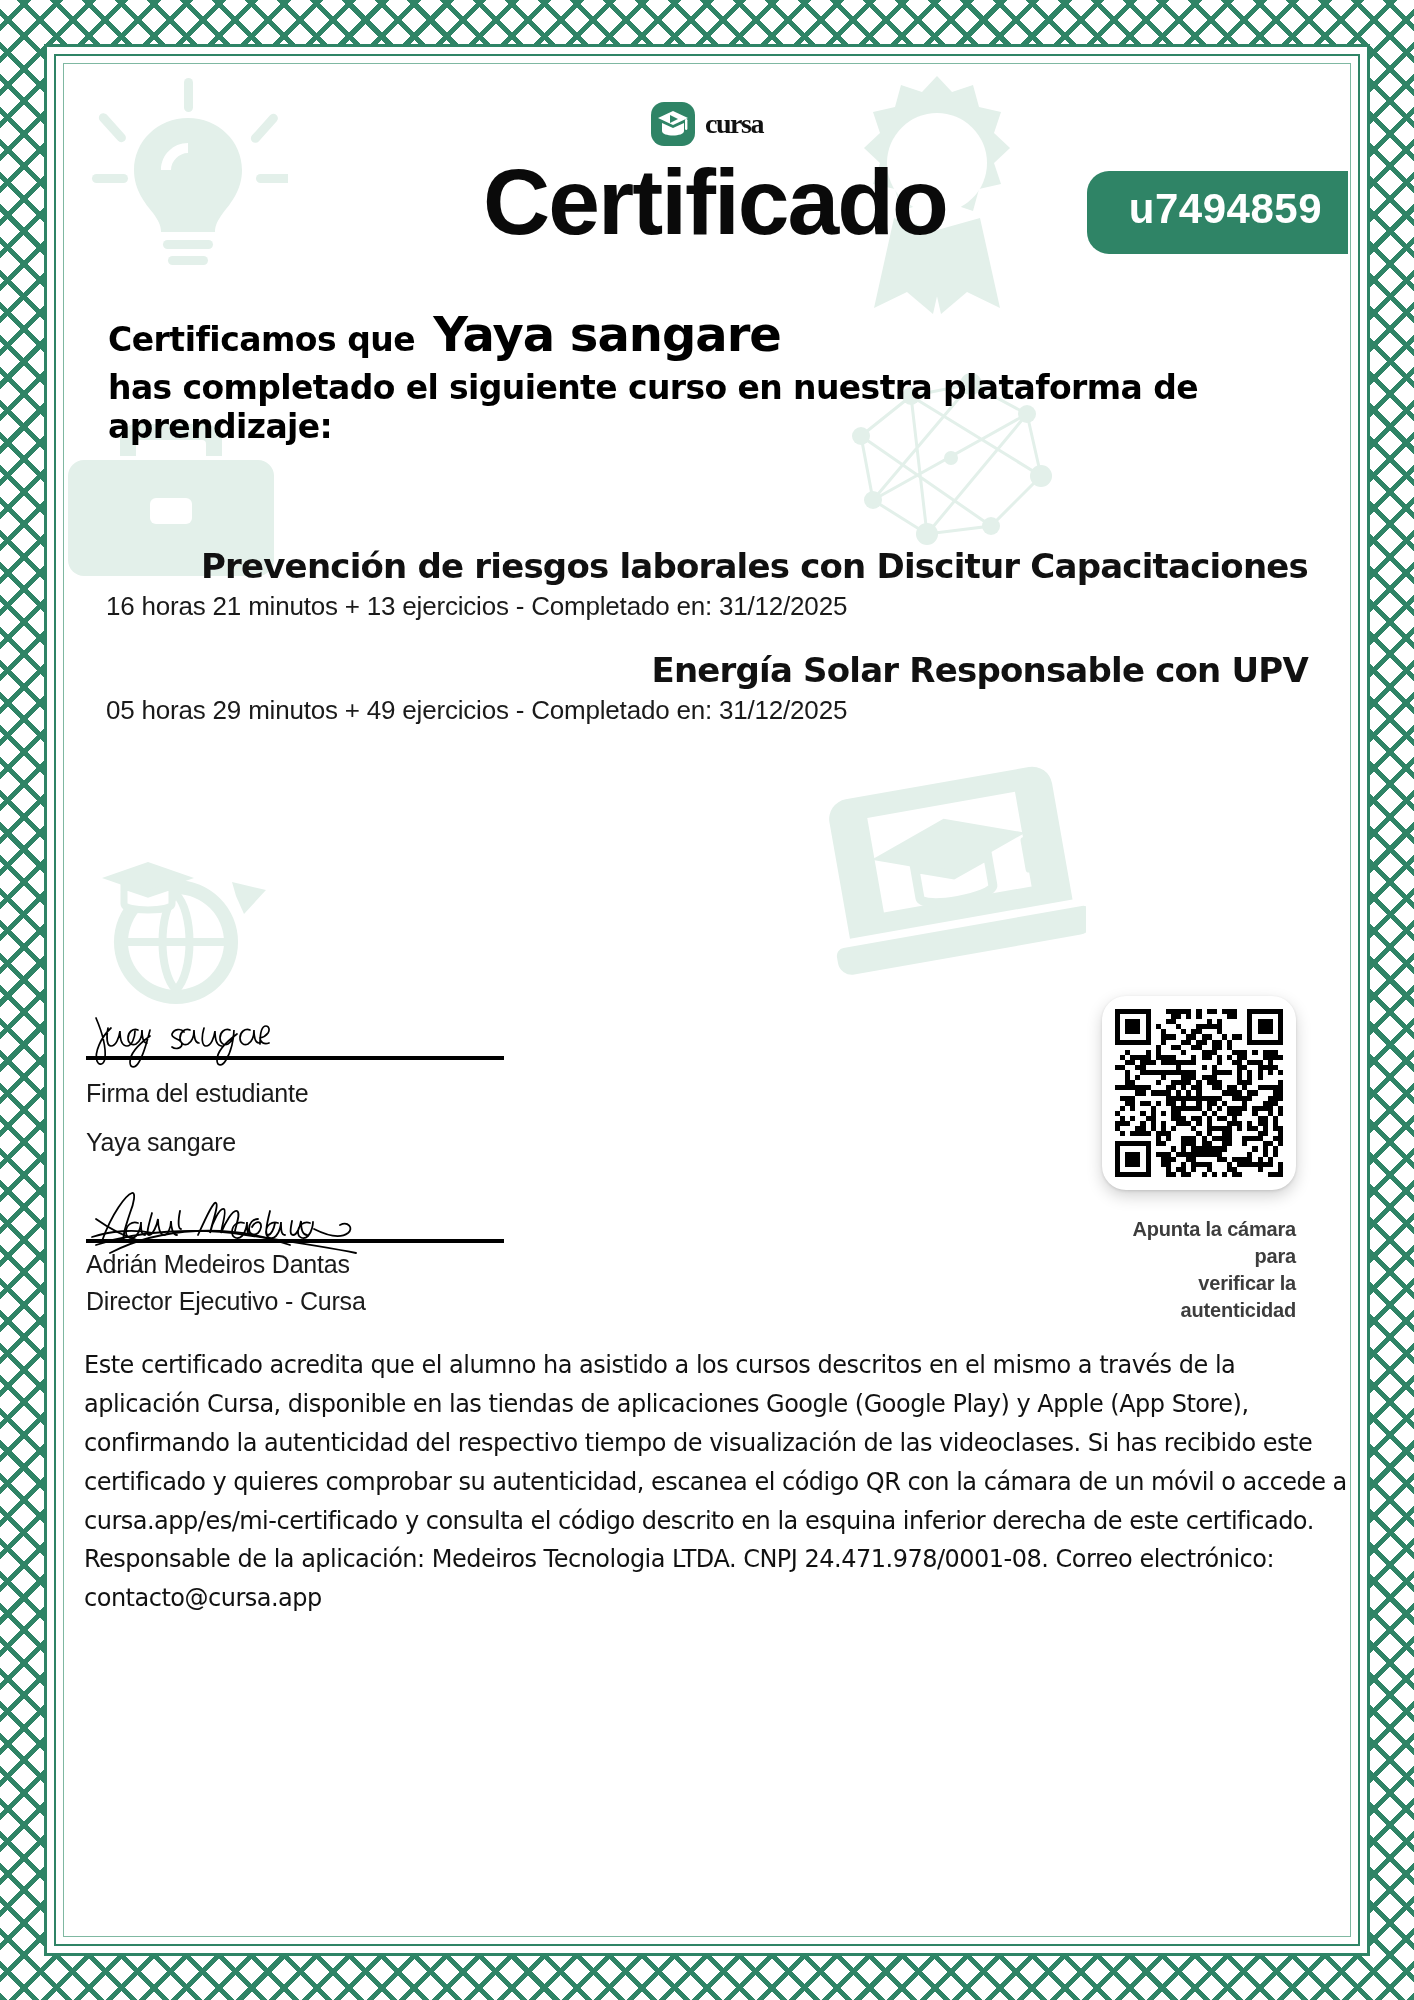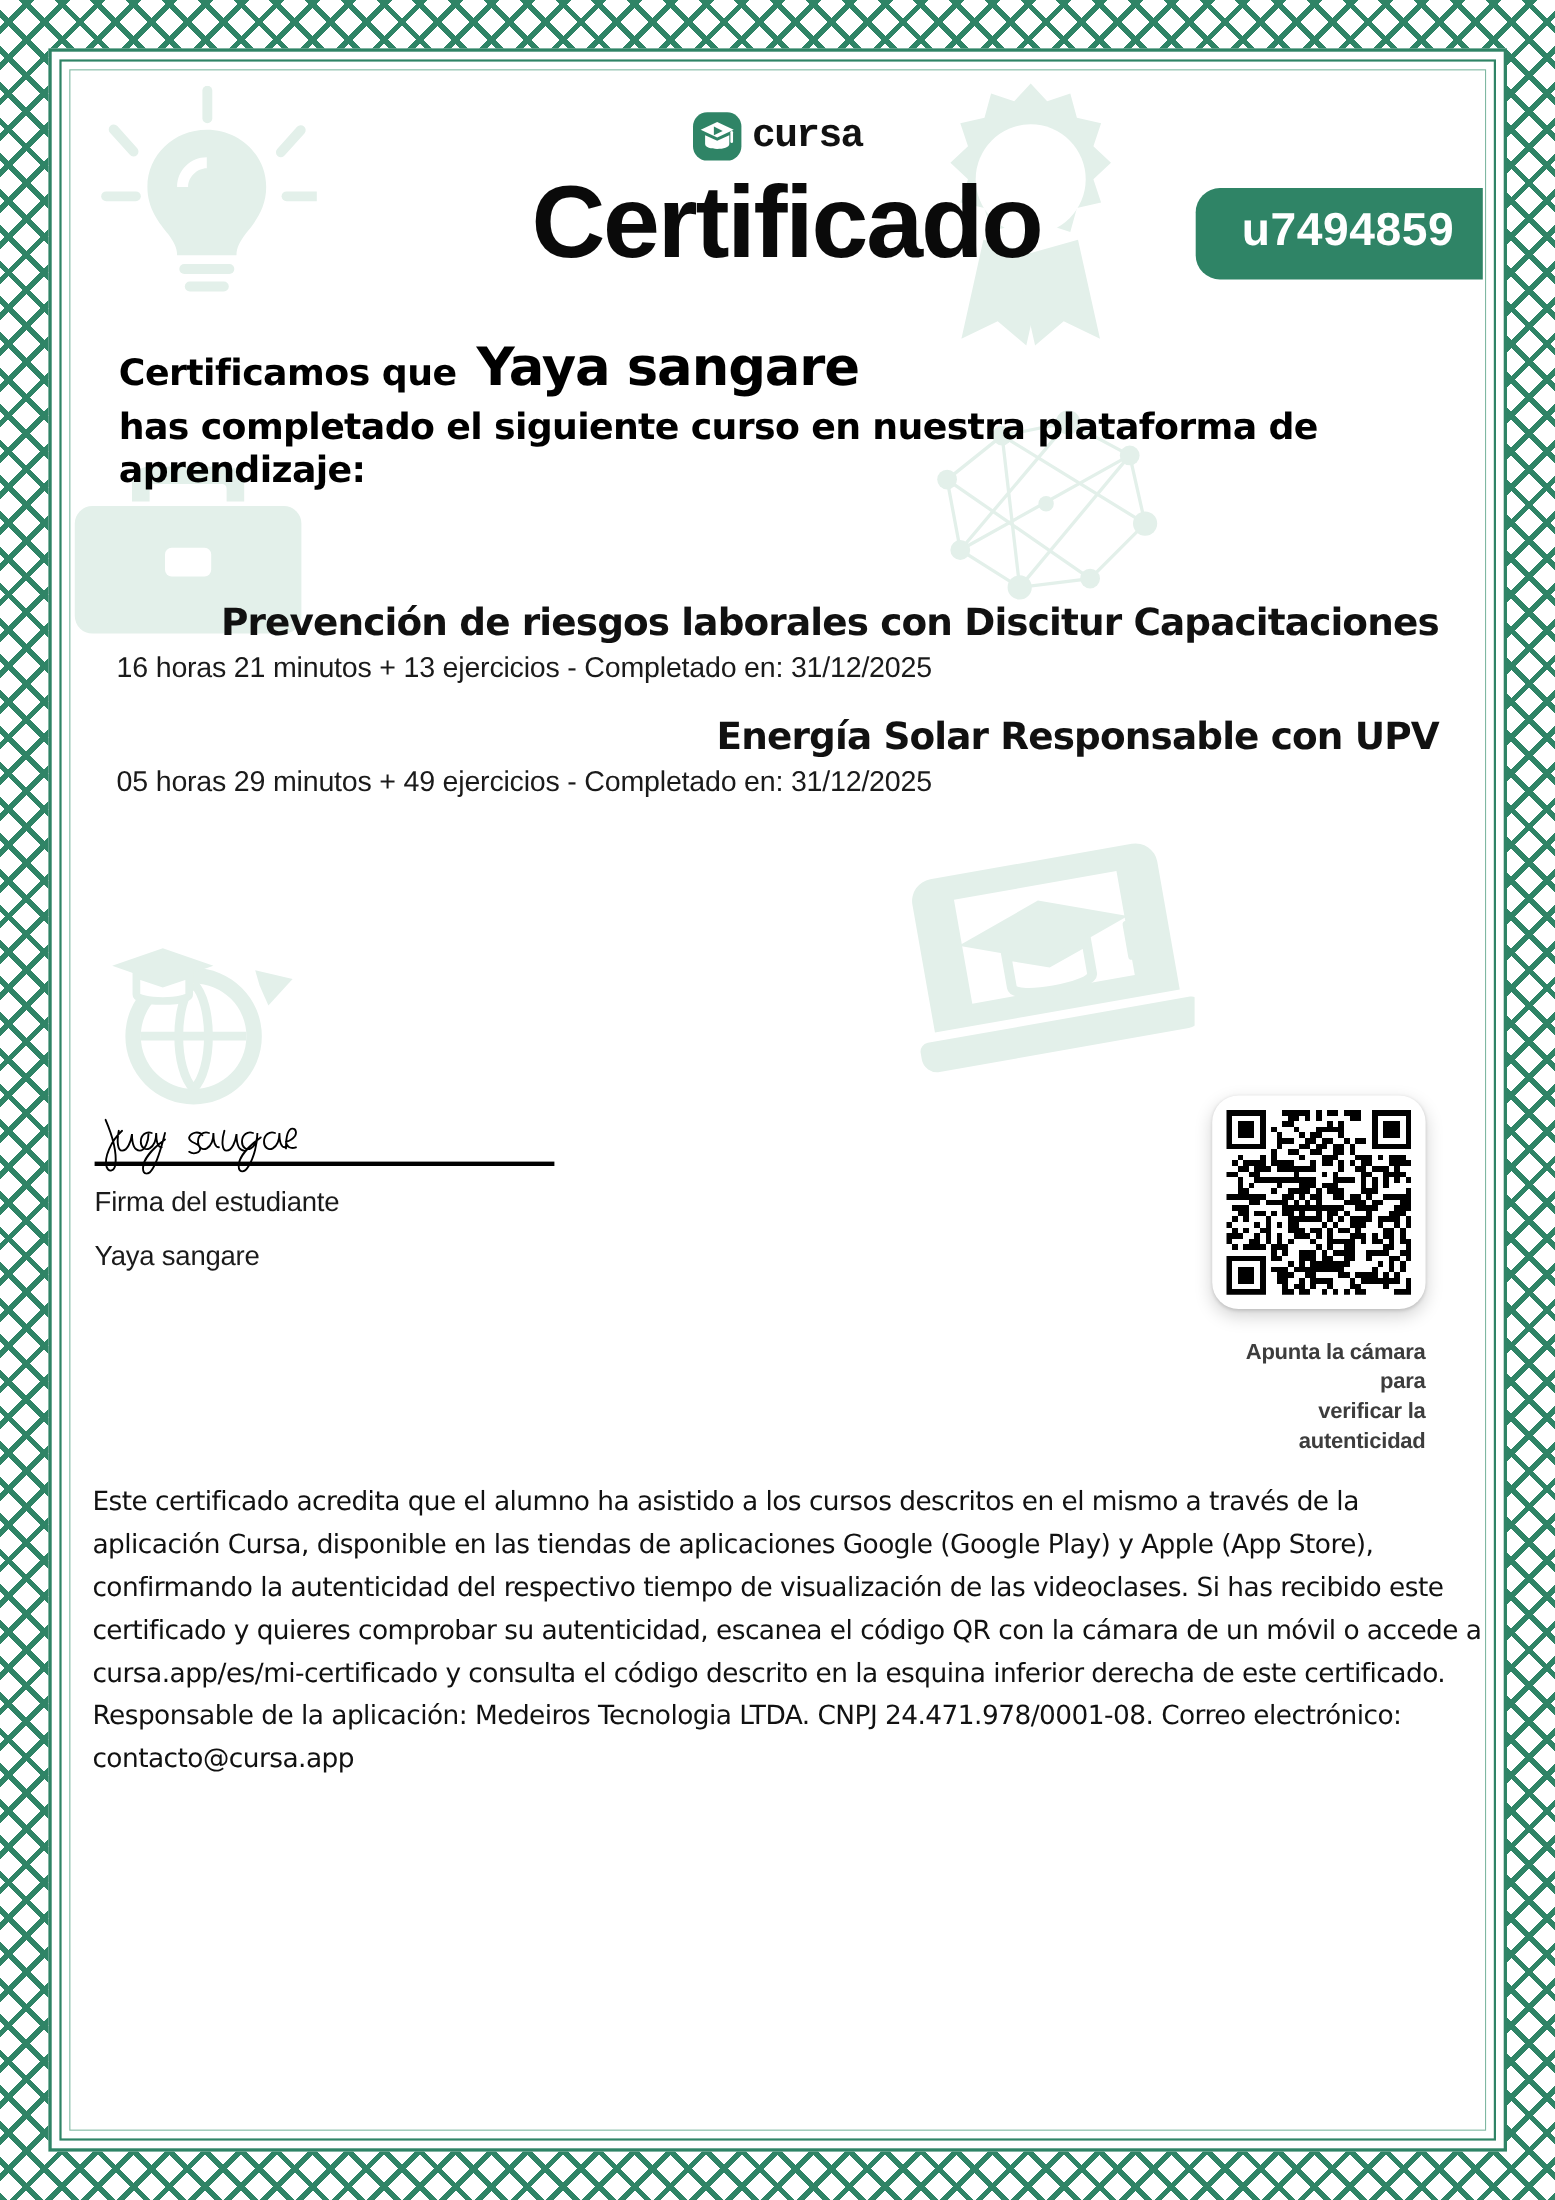--- a/index.html
+++ b/index.html
@@ -80,22 +80,22 @@
     gap: 10px;
   }
   .logo-mark {
     width: 44px; height: 44px;
     background: #2f8466;
     border-radius: 13px;
     position: relative;
     display: flex; align-items: center; justify-content: center;
   }
   .logo-word {
-    font-family: Liberation Mono, monospace;
-    font-size: 36px;
+    font-family: Liberation Serif, serif;
+    font-size: 28px;
     font-weight: 700;
     letter-spacing: -1.5px;
     color: #111;
     line-height: 1;
   }
 
   .title {
     position: absolute;
     left: 16px; right: 0; top: 88px;
     text-align: center;
@@ -384,20 +384,40 @@
               <path d="M10 12 c6 14 10 30 9 40 -1 7 -6 8 -8 3 -3 -8 4 -24 14 -33 M22 22 c-2 10 -1 18 3 18 5 0 8 -8 9 -15 0 8 2 15 7 15 5 0 8 -9 8 -15 M52 24 c-5 -2 -10 2 -10 8 0 5 4 8 8 6 5 -3 6 -10 6 -14 0 7 1 13 5 13 M64 24 c-3 12 -6 24 -11 32 -4 7 -9 6 -9 0 0 -8 9 -18 20 -26"></path>
               <path d="M98 26 c-3 -4 -10 -3 -12 2 -1 5 10 5 10 10 0 4 -6 6 -10 3 M104 24 c-5 -2 -10 2 -10 8 0 5 4 8 8 6 5 -3 6 -10 6 -14 0 7 1 13 5 13 M118 22 c-3 10 -2 18 2 18 5 0 8 -8 9 -15 0 8 2 15 7 15 M144 24 c-5 -2 -10 2 -10 8 0 5 4 8 8 6 5 -3 6 -10 6 -14 0 9 -3 22 -8 30 -4 7 -9 6 -9 0 0 -8 9 -18 20 -26 M164 24 c-5 -2 -10 2 -10 8 0 5 4 8 8 6 5 -3 6 -10 6 -14 0 7 1 13 5 13 M174 38 c0 -12 2 -18 6 -18 3 0 4 4 2 7 -3 4 -8 5 -8 5 0 4 4 7 9 5"></path>
             </g>
           </svg>
         </div>
         <div class="sig-rule"></div>
         <div class="sig-label">Firma del estudiante</div>
         <div class="sig-label">Yaya sangare</div>
       </div>
 
+      <div class="sig-group second">
+        <div class="sig-img">
+          <svg width="300" height="72" viewBox="0 0 300 72">
+            <g fill="none" stroke="#000" stroke-width="1.8" stroke-linecap="round">
+              <path d="M16 58 c10 -28 24 -46 30 -48 4 -1 2 10 -2 20 -4 12 -8 24 -6 28"></path>
+              <path d="M6 54 c18 -6 42 -8 60 -4"></path>
+              <path d="M10 36 c14 10 30 18 44 22"></path>
+              <path d="M52 40 c-6 -2 -12 2 -12 9 0 6 6 8 10 4 4 -4 5 -12 5 -14 0 7 0 13 4 13 M66 30 c-4 14 -6 22 -3 22 4 0 8 -10 9 -16 0 8 2 16 6 16 4 0 7 -8 7 -14 0 7 2 14 6 14 M94 28 c-2 10 -2 18 1 18"></path>
+              <path d="M112 52 c10 -22 16 -34 18 -32 3 2 -4 20 -6 30 2 -10 10 -26 14 -24 3 2 -2 16 -3 24 4 -10 12 -24 16 -22 4 2 -1 14 -2 20"></path>
+              <path d="M158 40 c-6 -2 -12 2 -12 9 0 6 6 8 10 4 4 -4 5 -12 5 -14 0 7 0 13 4 13 M172 36 c-5 0 -9 4 -9 10 0 5 5 7 9 4 3 -3 4 -8 2 -10 -2 -2 -6 0 -8 4 M184 28 c-4 16 -5 24 -2 24 3 0 6 -6 7 -12 M192 40 c-6 -2 -12 2 -12 9 0 6 6 8 10 4 4 -4 5 -12 5 -14 0 7 0 13 4 13 M206 38 c-2 10 -2 14 1 14 4 0 7 -8 8 -14 0 8 2 14 6 14 M224 40 c-6 -2 -12 2 -12 9 0 6 6 8 10 4 4 -4 5 -12 5 -14"></path>
+              <path d="M228 46 c12 6 26 10 34 4 6 -5 0 -12 -8 -8"></path>
+              <path d="M10 62 c40 -14 100 -18 150 -10 40 6 80 12 110 18"></path>
+              <path d="M24 70 c50 -26 120 -30 180 -8"></path>
+            </g>
+          </svg>
+        </div>
+        <div class="sig-rule"></div>
+        <div class="sig-label">Adrián Medeiros Dantas</div>
+        <div class="sig-label">Director Ejecutivo - Cursa</div>
+      </div>
     </div>
 
     <div class="qr-wrap">
       <div class="qr-card">
         <svg id="qr-svg" width="168" height="168" viewBox="0 0 33 33" shape-rendering="crispEdges">
             <rect width="33" height="33" fill="#fff"></rect>
             <path d="M0 0h1v1h-1zM1 0h1v1h-1zM2 0h1v1h-1zM3 0h1v1h-1zM4 0h1v1h-1zM5 0h1v1h-1zM6 0h1v1h-1zM10 0h1v1h-1zM11 0h1v1h-1zM12 0h1v1h-1zM13 0h1v1h-1zM14 0h1v1h-1zM16 0h1v1h-1zM18 0h1v1h-1zM19 0h1v1h-1zM21 0h1v1h-1zM22 0h1v1h-1zM23 0h1v1h-1zM26 0h1v1h-1zM27 0h1v1h-1zM28 0h1v1h-1zM29 0h1v1h-1zM30 0h1v1h-1zM31 0h1v1h-1zM32 0h1v1h-1zM0 1h1v1h-1zM6 1h1v1h-1zM11 1h1v1h-1zM12 1h1v1h-1zM14 1h1v1h-1zM16 1h1v1h-1zM22 1h1v1h-1zM23 1h1v1h-1zM26 1h1v1h-1zM32 1h1v1h-1zM0 2h1v1h-1zM2 2h1v1h-1zM3 2h1v1h-1zM4 2h1v1h-1zM6 2h1v1h-1zM10 2h1v1h-1zM11 2h1v1h-1zM18 2h1v1h-1zM20 2h1v1h-1zM26 2h1v1h-1zM28 2h1v1h-1zM29 2h1v1h-1zM30 2h1v1h-1zM32 2h1v1h-1zM0 3h1v1h-1zM2 3h1v1h-1zM3 3h1v1h-1zM4 3h1v1h-1zM6 3h1v1h-1zM8 3h1v1h-1zM12 3h1v1h-1zM16 3h1v1h-1zM17 3h1v1h-1zM18 3h1v1h-1zM19 3h1v1h-1zM20 3h1v1h-1zM26 3h1v1h-1zM28 3h1v1h-1zM29 3h1v1h-1zM30 3h1v1h-1zM32 3h1v1h-1zM0 4h1v1h-1zM2 4h1v1h-1zM3 4h1v1h-1zM4 4h1v1h-1zM6 4h1v1h-1zM9 4h1v1h-1zM13 4h1v1h-1zM15 4h1v1h-1zM16 4h1v1h-1zM20 4h1v1h-1zM26 4h1v1h-1zM28 4h1v1h-1zM29 4h1v1h-1zM30 4h1v1h-1zM32 4h1v1h-1zM0 5h1v1h-1zM6 5h1v1h-1zM9 5h1v1h-1zM10 5h1v1h-1zM11 5h1v1h-1zM14 5h1v1h-1zM15 5h1v1h-1zM17 5h1v1h-1zM18 5h1v1h-1zM21 5h1v1h-1zM23 5h1v1h-1zM24 5h1v1h-1zM26 5h1v1h-1zM32 5h1v1h-1zM0 6h1v1h-1zM1 6h1v1h-1zM2 6h1v1h-1zM3 6h1v1h-1zM4 6h1v1h-1zM5 6h1v1h-1zM6 6h1v1h-1zM9 6h1v1h-1zM13 6h1v1h-1zM14 6h1v1h-1zM16 6h1v1h-1zM17 6h1v1h-1zM19 6h1v1h-1zM20 6h1v1h-1zM22 6h1v1h-1zM26 6h1v1h-1zM27 6h1v1h-1zM28 6h1v1h-1zM29 6h1v1h-1zM30 6h1v1h-1zM31 6h1v1h-1zM32 6h1v1h-1zM8 7h1v1h-1zM11 7h1v1h-1zM12 7h1v1h-1zM15 7h1v1h-1zM16 7h1v1h-1zM19 7h1v1h-1zM20 7h1v1h-1zM22 7h1v1h-1zM2 8h1v1h-1zM6 8h1v1h-1zM8 8h1v1h-1zM13 8h1v1h-1zM17 8h1v1h-1zM18 8h1v1h-1zM19 8h1v1h-1zM23 8h1v1h-1zM24 8h1v1h-1zM25 8h1v1h-1zM27 8h1v1h-1zM29 8h1v1h-1zM30 8h1v1h-1zM31 8h1v1h-1zM1 9h1v1h-1zM3 9h1v1h-1zM4 9h1v1h-1zM5 9h1v1h-1zM6 9h1v1h-1zM8 9h1v1h-1zM9 9h1v1h-1zM10 9h1v1h-1zM11 9h1v1h-1zM15 9h1v1h-1zM17 9h1v1h-1zM18 9h1v1h-1zM20 9h1v1h-1zM22 9h1v1h-1zM24 9h1v1h-1zM25 9h1v1h-1zM29 9h1v1h-1zM30 9h1v1h-1zM31 9h1v1h-1zM32 9h1v1h-1zM2 10h1v1h-1zM3 10h1v1h-1zM5 10h1v1h-1zM6 10h1v1h-1zM7 10h1v1h-1zM9 10h1v1h-1zM10 10h1v1h-1zM11 10h1v1h-1zM12 10h1v1h-1zM13 10h1v1h-1zM14 10h1v1h-1zM15 10h1v1h-1zM20 10h1v1h-1zM23 10h1v1h-1zM24 10h1v1h-1zM26 10h1v1h-1zM27 10h1v1h-1zM28 10h1v1h-1zM30 10h1v1h-1zM0 11h1v1h-1zM1 11h1v1h-1zM4 11h1v1h-1zM5 11h1v1h-1zM12 11h1v1h-1zM17 11h1v1h-1zM19 11h1v1h-1zM24 11h1v1h-1zM25 11h1v1h-1zM28 11h1v1h-1zM29 11h1v1h-1zM30 11h1v1h-1zM31 11h1v1h-1zM2 12h1v1h-1zM5 12h1v1h-1zM6 12h1v1h-1zM7 12h1v1h-1zM8 12h1v1h-1zM9 12h1v1h-1zM10 12h1v1h-1zM11 12h1v1h-1zM12 12h1v1h-1zM13 12h1v1h-1zM14 12h1v1h-1zM15 12h1v1h-1zM19 12h1v1h-1zM20 12h1v1h-1zM21 12h1v1h-1zM22 12h1v1h-1zM24 12h1v1h-1zM26 12h1v1h-1zM28 12h1v1h-1zM30 12h1v1h-1zM32 12h1v1h-1zM2 13h1v1h-1zM4 13h1v1h-1zM9 13h1v1h-1zM13 13h1v1h-1zM14 13h1v1h-1zM15 13h1v1h-1zM17 13h1v1h-1zM18 13h1v1h-1zM19 13h1v1h-1zM24 13h1v1h-1zM26 13h1v1h-1zM28 13h1v1h-1zM2 14h1v1h-1zM3 14h1v1h-1zM8 14h1v1h-1zM11 14h1v1h-1zM12 14h1v1h-1zM13 14h1v1h-1zM14 14h1v1h-1zM16 14h1v1h-1zM18 14h1v1h-1zM19 14h1v1h-1zM20 14h1v1h-1zM24 14h1v1h-1zM25 14h1v1h-1zM26 14h1v1h-1zM32 14h1v1h-1zM0 15h1v1h-1zM1 15h1v1h-1zM2 15h1v1h-1zM3 15h1v1h-1zM4 15h1v1h-1zM5 15h1v1h-1zM6 15h1v1h-1zM10 15h1v1h-1zM11 15h1v1h-1zM13 15h1v1h-1zM15 15h1v1h-1zM16 15h1v1h-1zM19 15h1v1h-1zM20 15h1v1h-1zM22 15h1v1h-1zM23 15h1v1h-1zM25 15h1v1h-1zM28 15h1v1h-1zM29 15h1v1h-1zM30 15h1v1h-1zM31 15h1v1h-1zM32 15h1v1h-1zM4 16h1v1h-1zM5 16h1v1h-1zM7 16h1v1h-1zM8 16h1v1h-1zM9 16h1v1h-1zM10 16h1v1h-1zM12 16h1v1h-1zM14 16h1v1h-1zM16 16h1v1h-1zM21 16h1v1h-1zM22 16h1v1h-1zM23 16h1v1h-1zM24 16h1v1h-1zM26 16h1v1h-1zM27 16h1v1h-1zM31 16h1v1h-1zM32 16h1v1h-1zM1 17h1v1h-1zM2 17h1v1h-1zM3 17h1v1h-1zM10 17h1v1h-1zM11 17h1v1h-1zM12 17h1v1h-1zM13 17h1v1h-1zM14 17h1v1h-1zM15 17h1v1h-1zM16 17h1v1h-1zM17 17h1v1h-1zM18 17h1v1h-1zM19 17h1v1h-1zM20 17h1v1h-1zM23 17h1v1h-1zM24 17h1v1h-1zM25 17h1v1h-1zM26 17h1v1h-1zM30 17h1v1h-1zM31 17h1v1h-1zM32 17h1v1h-1zM2 18h1v1h-1zM3 18h1v1h-1zM5 18h1v1h-1zM6 18h1v1h-1zM8 18h1v1h-1zM10 18h1v1h-1zM11 18h1v1h-1zM13 18h1v1h-1zM16 18h1v1h-1zM18 18h1v1h-1zM19 18h1v1h-1zM21 18h1v1h-1zM25 18h1v1h-1zM29 18h1v1h-1zM30 18h1v1h-1zM31 18h1v1h-1zM1 19h1v1h-1zM3 19h1v1h-1zM7 19h1v1h-1zM11 19h1v1h-1zM12 19h1v1h-1zM13 19h1v1h-1zM14 19h1v1h-1zM15 19h1v1h-1zM16 19h1v1h-1zM18 19h1v1h-1zM20 19h1v1h-1zM22 19h1v1h-1zM23 19h1v1h-1zM24 19h1v1h-1zM25 19h1v1h-1zM27 19h1v1h-1zM28 19h1v1h-1zM29 19h1v1h-1zM30 19h1v1h-1zM32 19h1v1h-1zM0 20h1v1h-1zM5 20h1v1h-1zM7 20h1v1h-1zM9 20h1v1h-1zM11 20h1v1h-1zM12 20h1v1h-1zM17 20h1v1h-1zM19 20h1v1h-1zM22 20h1v1h-1zM23 20h1v1h-1zM24 20h1v1h-1zM27 20h1v1h-1zM30 20h1v1h-1zM32 20h1v1h-1zM1 21h1v1h-1zM3 21h1v1h-1zM6 21h1v1h-1zM7 21h1v1h-1zM11 21h1v1h-1zM12 21h1v1h-1zM13 21h1v1h-1zM15 21h1v1h-1zM16 21h1v1h-1zM18 21h1v1h-1zM20 21h1v1h-1zM21 21h1v1h-1zM23 21h1v1h-1zM28 21h1v1h-1zM29 21h1v1h-1zM31 21h1v1h-1zM0 22h1v1h-1zM1 22h1v1h-1zM2 22h1v1h-1zM5 22h1v1h-1zM7 22h1v1h-1zM9 22h1v1h-1zM12 22h1v1h-1zM13 22h1v1h-1zM14 22h1v1h-1zM16 22h1v1h-1zM18 22h1v1h-1zM22 22h1v1h-1zM23 22h1v1h-1zM24 22h1v1h-1zM26 22h1v1h-1zM28 22h1v1h-1zM29 22h1v1h-1zM31 22h1v1h-1zM0 23h1v1h-1zM4 23h1v1h-1zM5 23h1v1h-1zM7 23h1v1h-1zM9 23h1v1h-1zM11 23h1v1h-1zM15 23h1v1h-1zM18 23h1v1h-1zM19 23h1v1h-1zM20 23h1v1h-1zM21 23h1v1h-1zM22 23h1v1h-1zM24 23h1v1h-1zM26 23h1v1h-1zM27 23h1v1h-1zM29 23h1v1h-1zM31 23h1v1h-1zM32 23h1v1h-1zM1 24h1v1h-1zM3 24h1v1h-1zM4 24h1v1h-1zM5 24h1v1h-1zM6 24h1v1h-1zM8 24h1v1h-1zM9 24h1v1h-1zM10 24h1v1h-1zM16 24h1v1h-1zM18 24h1v1h-1zM21 24h1v1h-1zM22 24h1v1h-1zM28 24h1v1h-1zM29 24h1v1h-1zM32 24h1v1h-1zM8 25h1v1h-1zM10 25h1v1h-1zM13 25h1v1h-1zM14 25h1v1h-1zM15 25h1v1h-1zM17 25h1v1h-1zM19 25h1v1h-1zM20 25h1v1h-1zM21 25h1v1h-1zM22 25h1v1h-1zM25 25h1v1h-1zM26 25h1v1h-1zM27 25h1v1h-1zM28 25h1v1h-1zM31 25h1v1h-1zM32 25h1v1h-1zM0 26h1v1h-1zM1 26h1v1h-1zM2 26h1v1h-1zM3 26h1v1h-1zM4 26h1v1h-1zM5 26h1v1h-1zM6 26h1v1h-1zM8 26h1v1h-1zM9 26h1v1h-1zM13 26h1v1h-1zM14 26h1v1h-1zM15 26h1v1h-1zM17 26h1v1h-1zM18 26h1v1h-1zM21 26h1v1h-1zM22 26h1v1h-1zM25 26h1v1h-1zM29 26h1v1h-1zM30 26h1v1h-1zM32 26h1v1h-1zM0 27h1v1h-1zM6 27h1v1h-1zM11 27h1v1h-1zM13 27h1v1h-1zM15 27h1v1h-1zM16 27h1v1h-1zM17 27h1v1h-1zM18 27h1v1h-1zM19 27h1v1h-1zM20 27h1v1h-1zM21 27h1v1h-1zM27 27h1v1h-1zM29 27h1v1h-1zM31 27h1v1h-1zM0 28h1v1h-1zM2 28h1v1h-1zM3 28h1v1h-1zM4 28h1v1h-1zM6 28h1v1h-1zM8 28h1v1h-1zM9 28h1v1h-1zM10 28h1v1h-1zM12 28h1v1h-1zM13 28h1v1h-1zM14 28h1v1h-1zM15 28h1v1h-1zM16 28h1v1h-1zM17 28h1v1h-1zM18 28h1v1h-1zM19 28h1v1h-1zM20 28h1v1h-1zM26 28h1v1h-1zM29 28h1v1h-1zM31 28h1v1h-1zM0 29h1v1h-1zM2 29h1v1h-1zM3 29h1v1h-1zM4 29h1v1h-1zM6 29h1v1h-1zM9 29h1v1h-1zM10 29h1v1h-1zM11 29h1v1h-1zM14 29h1v1h-1zM15 29h1v1h-1zM20 29h1v1h-1zM21 29h1v1h-1zM23 29h1v1h-1zM24 29h1v1h-1zM25 29h1v1h-1zM26 29h1v1h-1zM28 29h1v1h-1zM30 29h1v1h-1zM0 30h1v1h-1zM2 30h1v1h-1zM3 30h1v1h-1zM4 30h1v1h-1zM6 30h1v1h-1zM9 30h1v1h-1zM10 30h1v1h-1zM13 30h1v1h-1zM15 30h1v1h-1zM16 30h1v1h-1zM17 30h1v1h-1zM18 30h1v1h-1zM22 30h1v1h-1zM24 30h1v1h-1zM25 30h1v1h-1zM26 30h1v1h-1zM27 30h1v1h-1zM28 30h1v1h-1zM29 30h1v1h-1zM30 30h1v1h-1zM32 30h1v1h-1zM0 31h1v1h-1zM6 31h1v1h-1zM10 31h1v1h-1zM12 31h1v1h-1zM13 31h1v1h-1zM15 31h1v1h-1zM18 31h1v1h-1zM22 31h1v1h-1zM23 31h1v1h-1zM28 31h1v1h-1zM32 31h1v1h-1zM0 32h1v1h-1zM1 32h1v1h-1zM2 32h1v1h-1zM3 32h1v1h-1zM4 32h1v1h-1zM5 32h1v1h-1zM6 32h1v1h-1zM10 32h1v1h-1zM11 32h1v1h-1zM13 32h1v1h-1zM14 32h1v1h-1zM17 32h1v1h-1zM19 32h1v1h-1zM21 32h1v1h-1zM23 32h1v1h-1zM24 32h1v1h-1zM30 32h1v1h-1zM31 32h1v1h-1zM32 32h1v1h-1z" fill="#000"></path>
           </svg>
       </div>
       <div class="qr-caption">

